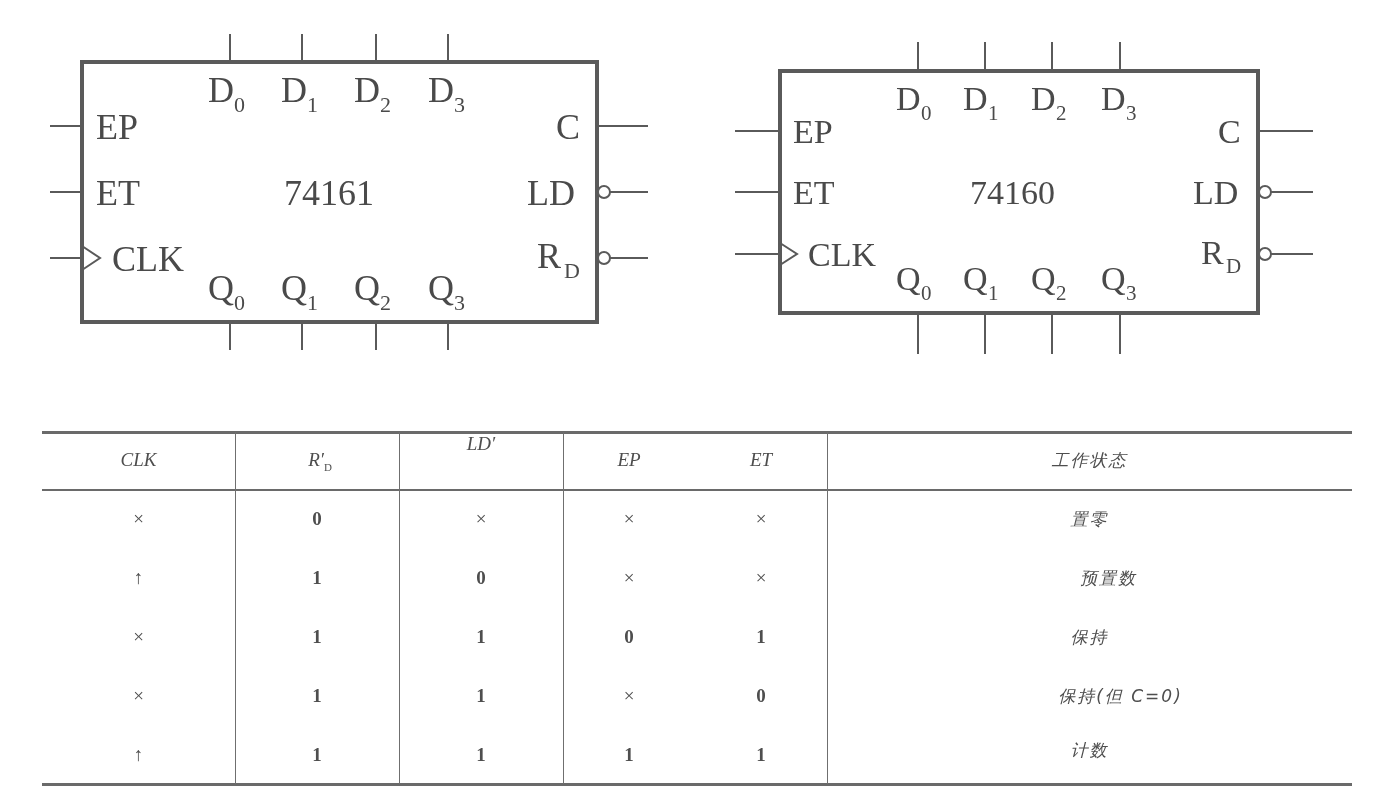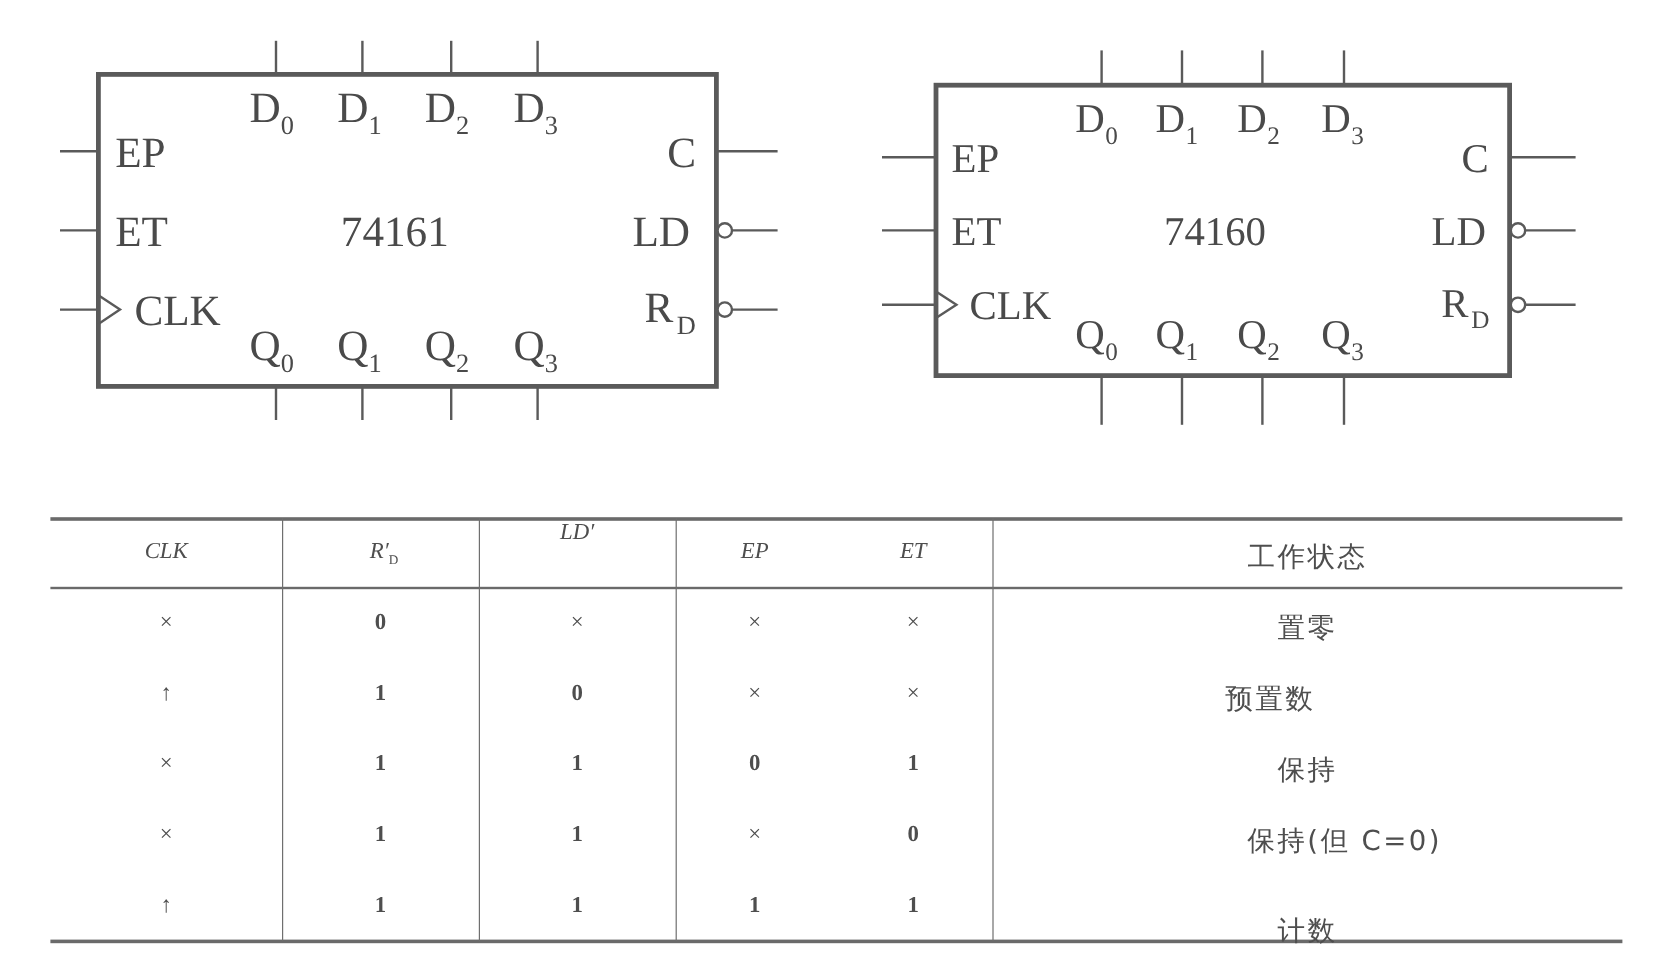--- a/index.html
+++ b/index.html
@@ -8,21 +8,21 @@
   svg text { font-family:"Liberation Serif","DejaVu Serif",serif; fill:#4a4a4a; }
   .chip { position:absolute; left:0; top:0; }
   .tbl { position:absolute; left:42px; top:431px; width:1310px; }
   .rule-top, .rule-bot, .rule-mid { position:absolute; left:0; width:1310px; background:#6a6a6a; }
   .rule-top { top:0; height:3px; }
   .rule-mid { top:58px; height:2px; }
   .rule-bot { top:352px; height:3px; }
   .vline { position:absolute; top:1px; width:1px; height:352px; background:#6f6f6f; }
   .cell { position:absolute; text-align:center; font-size:19px; color:#4e4e4e; }
   .hdr { font-style:italic; font-size:19px; }
-  .zh { font-family:"DejaVu Sans","Liberation Sans",sans-serif; font-size:23px; letter-spacing:2px; }
+  .zh { font-family:"DejaVu Sans","Liberation Sans",sans-serif; font-size:17px; letter-spacing:2px;font-style:italic; }
   .bold { font-weight:bold; }
 </style>
 </head>
 <body>
 
 <svg class="chip" width="1379" height="400">
 
   <g stroke="#5a5a5a">
     <rect x="82" y="62" width="515" height="260" fill="none" stroke-width="4"></rect>
 
@@ -151,21 +151,21 @@
     <div class="cell" style="left:521px;width:132px;top:77px">×</div>
     <div class="cell" style="left:653px;width:132px;top:77px">×</div>
     <div class="cell zh" style="left:785px;width:525px;top:77px">置零</div>
   </div>
   <div>
     <div class="cell" style="left:0;width:193px;top:136px">↑</div>
     <div class="cell bold" style="left:193px;width:164px;top:136px">1</div>
     <div class="cell bold" style="left:357px;width:164px;top:136px">0</div>
     <div class="cell" style="left:521px;width:132px;top:136px">×</div>
     <div class="cell" style="left:653px;width:132px;top:136px">×</div>
-    <div class="cell zh" style="left:754px;width:525px;top:136px">预置数</div>
+    <div class="cell zh" style="left:804px;width:525px;top:136px">预置数</div>
   </div>
   <div>
     <div class="cell" style="left:0;width:193px;top:195px">×</div>
     <div class="cell bold" style="left:193px;width:164px;top:195px">1</div>
     <div class="cell bold" style="left:357px;width:164px;top:195px">1</div>
     <div class="cell bold" style="left:521px;width:132px;top:195px">0</div>
     <div class="cell bold" style="left:653px;width:132px;top:195px">1</div>
     <div class="cell zh" style="left:785px;width:525px;top:195px">保持</div>
   </div>
   <div>
@@ -175,15 +175,15 @@
     <div class="cell" style="left:521px;width:132px;top:254px">×</div>
     <div class="cell bold" style="left:653px;width:132px;top:254px">0</div>
     <div class="cell zh" style="left:816px;width:525px;top:254px">保持(但 C=0)</div>
   </div>
   <div>
     <div class="cell" style="left:0;width:193px;top:313px">↑</div>
     <div class="cell bold" style="left:193px;width:164px;top:313px">1</div>
     <div class="cell bold" style="left:357px;width:164px;top:313px">1</div>
     <div class="cell bold" style="left:521px;width:132px;top:313px">1</div>
     <div class="cell bold" style="left:653px;width:132px;top:313px">1</div>
-    <div class="cell zh" style="left:785px;width:525px;top:329px">计数</div>
+    <div class="cell zh" style="left:785px;width:525px;top:308px">计数</div>
   </div>
 </div>
 
 </body></html>

